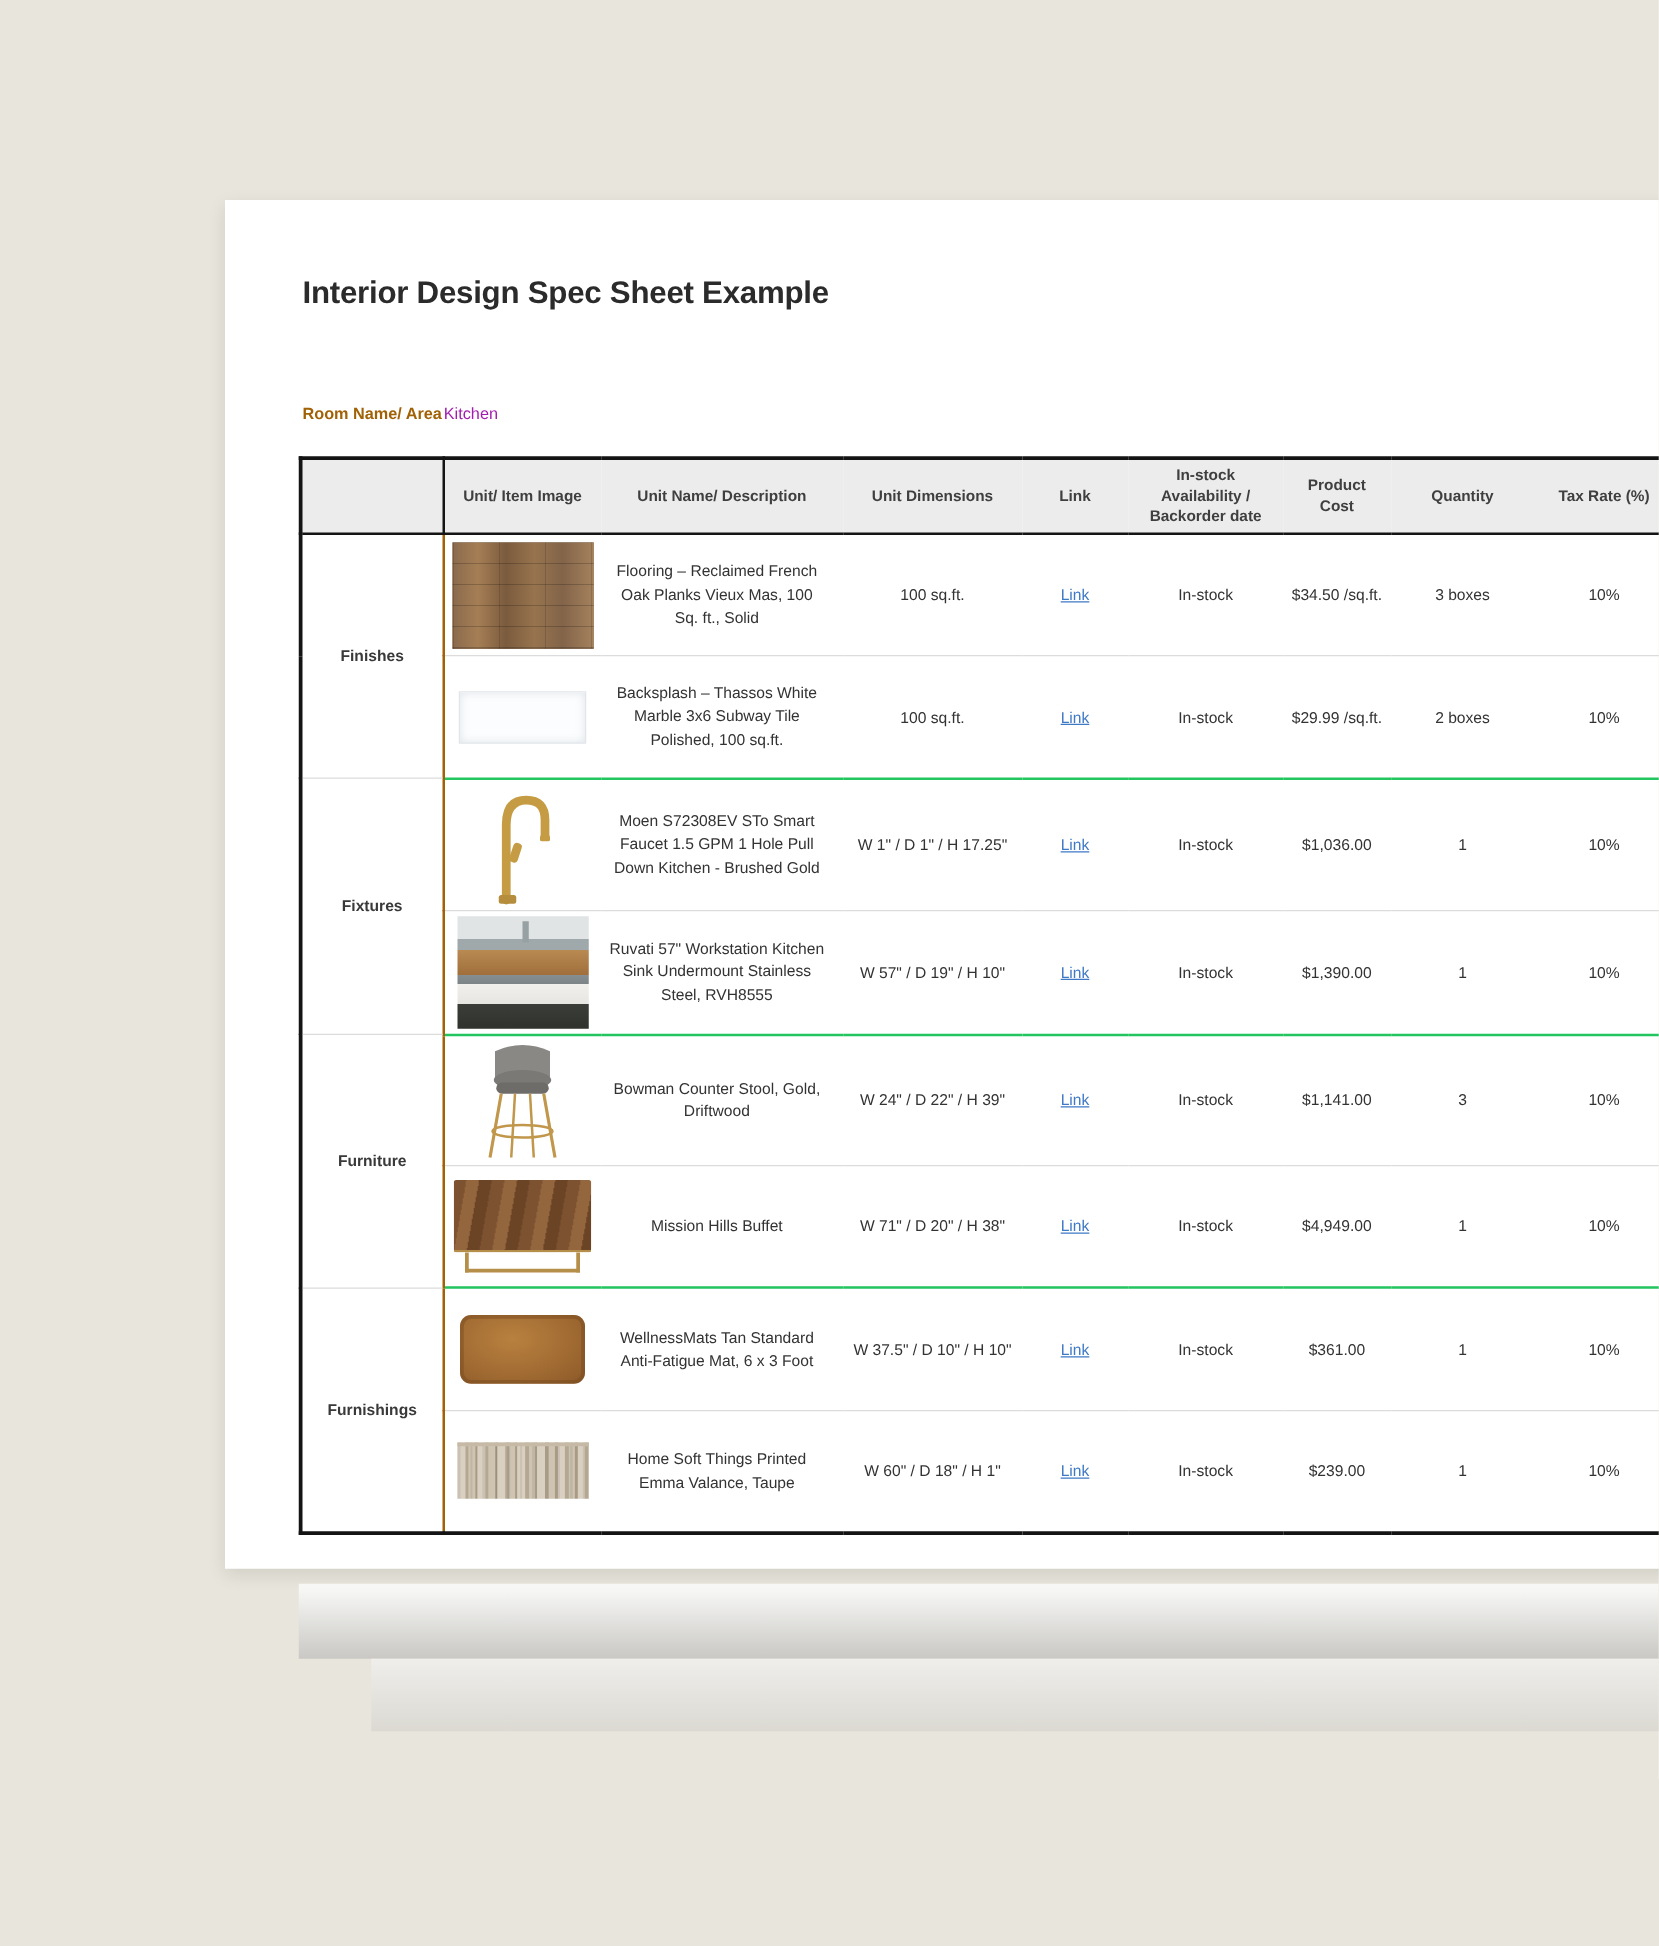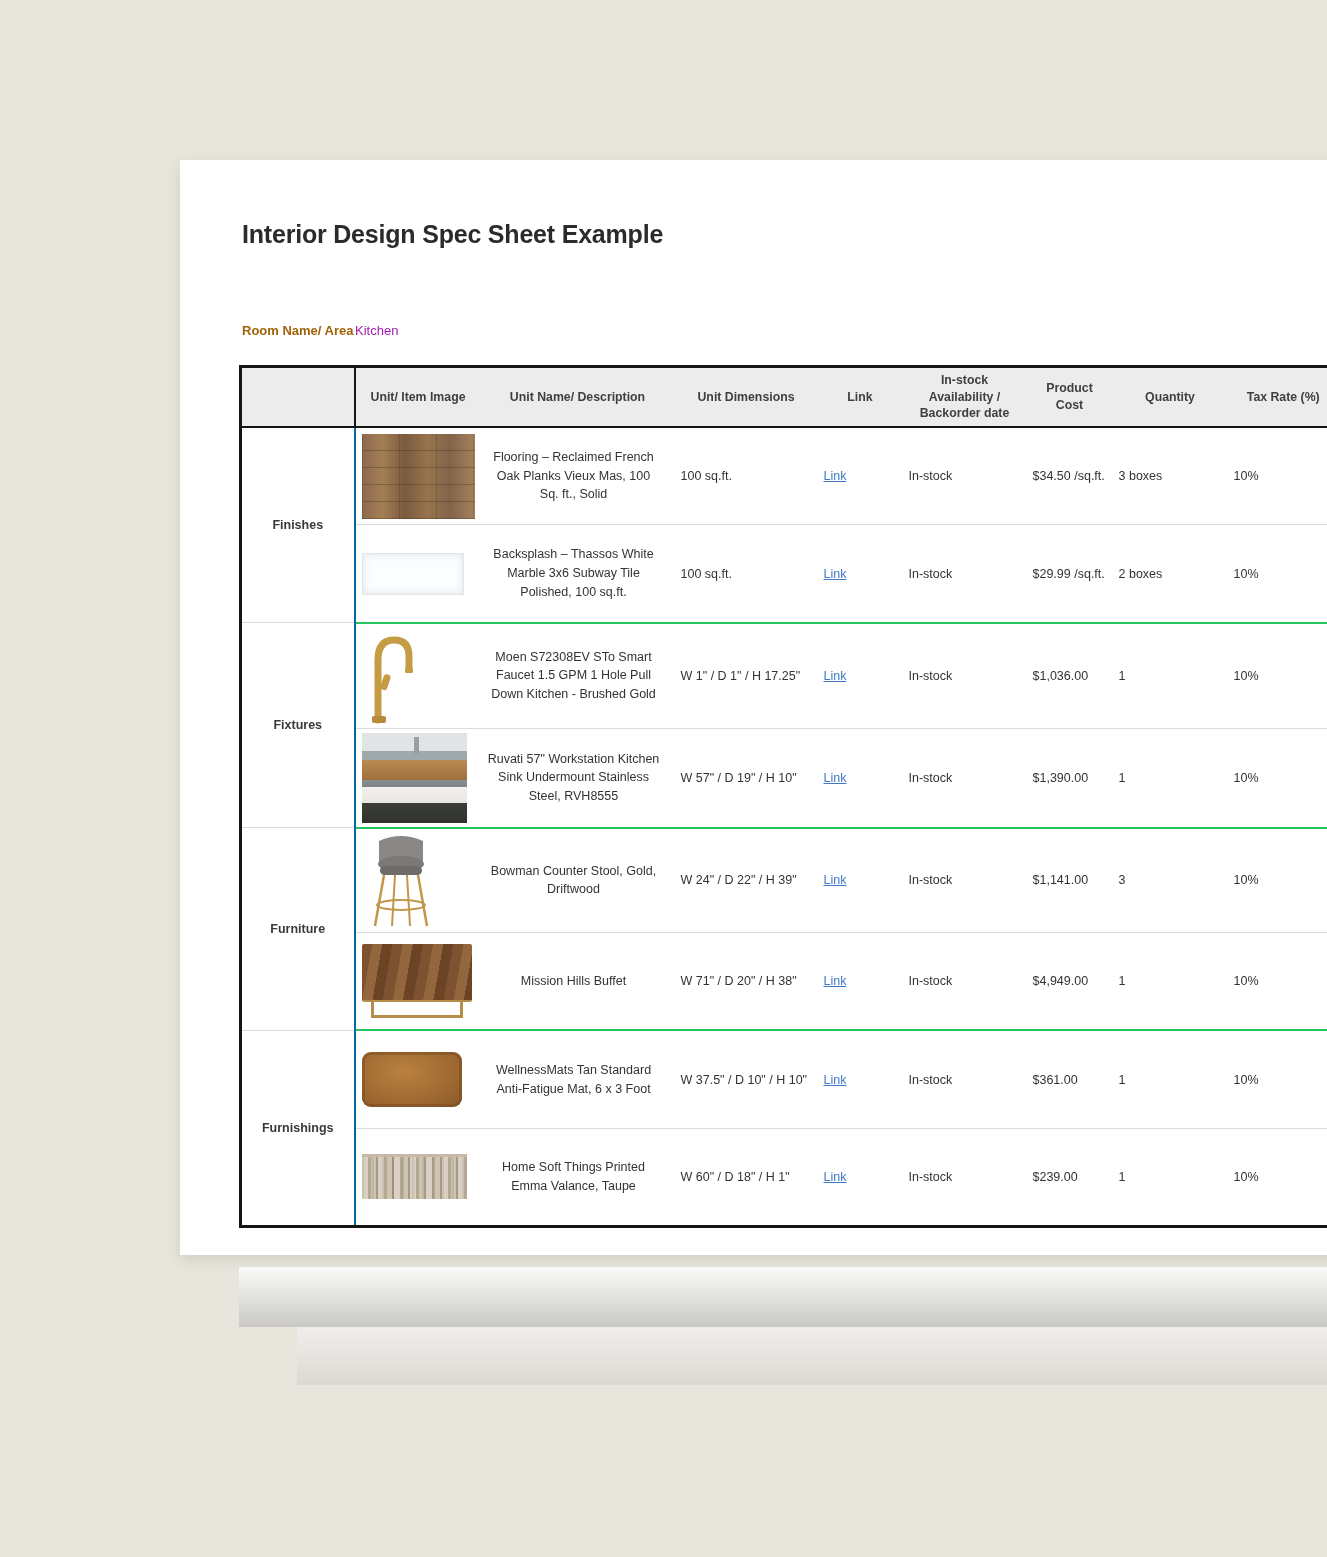--- a/index.html
+++ b/index.html
@@ -32,25 +32,25 @@
     border-collapse:collapse;table-layout:fixed;
     border:3px solid #141414;
     font-size:12.5px;color:#333;
   }
   thead tr{height:53px;}
   tbody tr{height:98px;}
   th{background:#ececec;font-weight:700;color:#3f3f3f;font-size:12.3px;
      border-bottom:2px solid #141414;vertical-align:middle;text-align:center;
      padding:4px 6px;line-height:1.35;}
   td{vertical-align:middle;padding:4px 6px;}
-  .c{text-align:left;margin-left:48px;}
+  .c{text-align:center;margin-left:48px;}
   .desc-cell{text-align:center;line-height:1.5;padding:8px 14px 8px 6px;}
   tr.sub td{border-bottom:1px solid #dcdcdc;}
   tr.gend td{border-bottom:2px solid #22c55e;}
-  td.cat-cell{border-bottom:2px solid #141414;border-right:2px solid #0369a1;
+  td.cat-cell{border-bottom:2px solid #141414;border-right:2px solid #a16207;
     text-align:center;font-weight:700;color:#393939;background:#fff;}
   th.cat-col{border-right:2px solid #141414;}
   a.link{color:#3e79c6;text-decoration:underline;}
 
   
   .thumb{display:inline-block;vertical-align:middle;}
   .thumb-flooring{width:113px;height:85px;
     background:
       repeating-linear-gradient(90deg, rgba(0,0,0,.14) 0 1px, transparent 1px 37px),
       repeating-linear-gradient(0deg, rgba(0,0,0,.20) 0 1px, transparent 1px 17px),

